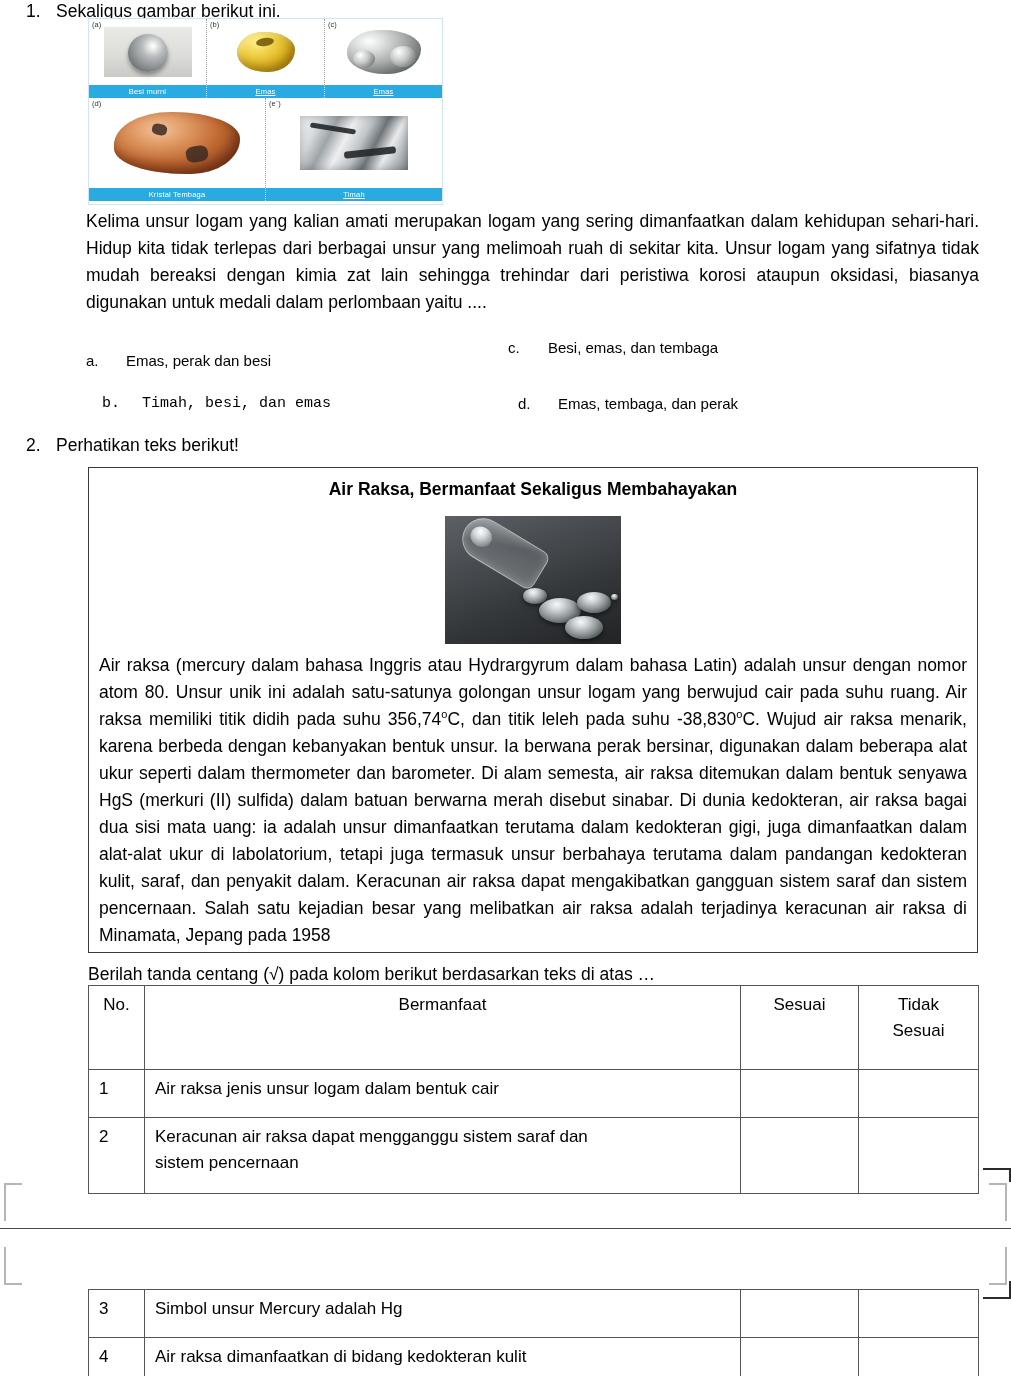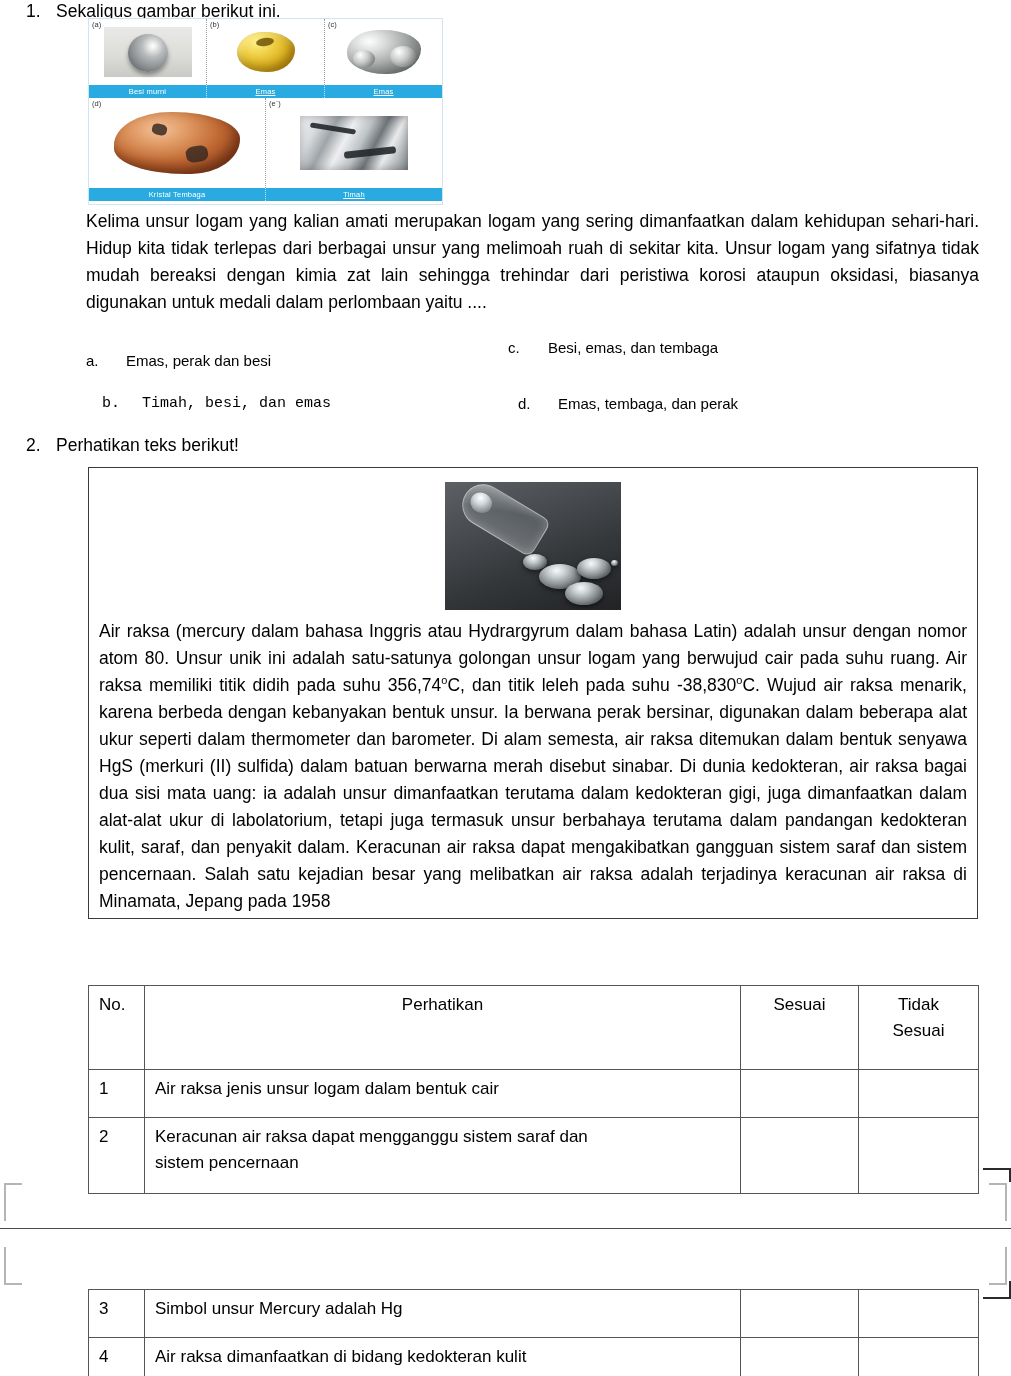--- a/index.html
+++ b/index.html
@@ -296,21 +296,21 @@
     font-weight: normal;
     vertical-align: top;
     padding: 6px 10px;
     box-sizing: border-box;
   }
   .col-no    { width: 56px;  text-align: left; }
   .col-stmt  { width: 596px; text-align: left; }
   .col-ya    { width: 118px; }
   .col-tidak { width: 120px; }
   .ctable .head td { text-align: center; height: 84px; }
-  .ctable .head .col-no { text-align: left; }
+  .ctable .head .col-no { text-align: center; }
   .ctable .head .col-stmt { text-align: center; }
   .row-1 td { height: 48px; }
   .row-2 td { height: 76px; }
 
   
   .page-sep {
     position: absolute;
     left: 0;
     top: 1228px;
     width: 1011px;
@@ -409,39 +409,41 @@
   <div class="opt" style="left:518px; top:393px;">
     <span class="opt-letter">d.</span><span>Emas, tembaga, dan perak</span>
   </div>
 
   <div class="q-row" style="left:0; top:434px; width:600px;">
     <span class="q-num">2.</span>
     <span class="q-text">Perhatikan teks berikut!</span>
   </div>
 
   <div class="article">
+    <div class="article-title">Air Raksa, Bermanfaat Sekaligus Membahayakan</div>
     <div class="article-figure">
       <div class="merc-photo">
         <div class="merc-vial"></div>
         <div class="drop d1"></div>
         <div class="drop d2"></div>
         <div class="drop d3"></div>
         <div class="drop d4"></div>
         <div class="drop d5"></div>
       </div>
     </div>
     <div class="article-body"><span>Air raksa (mercury dalam bahasa Inggris atau Hydrargyrum dalam bahasa Latin) adalah unsur dengan nomor atom 80. Unsur unik ini adalah satu-satunya golongan unsur logam yang berwujud cair pada suhu ruang. Air raksa memiliki titik didih pada suhu 356,74</span><sup>o</sup><span>C, dan titik leleh pada suhu -38,830</span><sup>o</sup><span>C. Wujud air raksa menarik, karena berbeda dengan kebanyakan bentuk unsur. Ia berwana perak bersinar, digunakan dalam beberapa alat ukur seperti dalam thermometer dan barometer. Di alam semesta, air raksa ditemukan dalam bentuk senyawa HgS (merkuri (II) sulfida) dalam batuan berwarna merah disebut sinabar. Di dunia kedokteran, air raksa bagai dua sisi mata uang: ia adalah unsur dimanfaatkan terutama dalam kedokteran gigi, juga dimanfaatkan dalam alat-alat ukur di labolatorium, tetapi juga termasuk unsur berbahaya terutama dalam pandangan kedokteran kulit, saraf, dan penyakit dalam. Keracunan air raksa dapat mengakibatkan gangguan sistem saraf dan sistem pencernaan. Salah satu kejadian besar yang melibatkan air raksa adalah terjadinya keracunan air raksa di Minamata, Jepang pada 1958</span></div>
   </div>
 
+  <div class="instruction">Berilah tanda centang (√) pada kolom berikut berdasarkan teks di atas …</div>
 
   <table class="ctable" style="left:88px; top:985px; width:890px;">
     <tbody>
         <tr class="head">
       <td class="col-no">No.</td>
-      <td class="col-stmt">Perhatikan</td>
+      <td class="col-stmt">Bermanfaat</td>
       <td class="col-ya">Sesuai</td>
       <td class="col-tidak">
         <span>Tidak</span><br>
         <span>Sesuai</span>
       </td>
     </tr>
     <tr class="row-1">
       <td class="col-no">1</td>
       <td class="col-stmt">Air raksa jenis unsur logam dalam bentuk cair</td>
       <td class="col-ya"></td>

